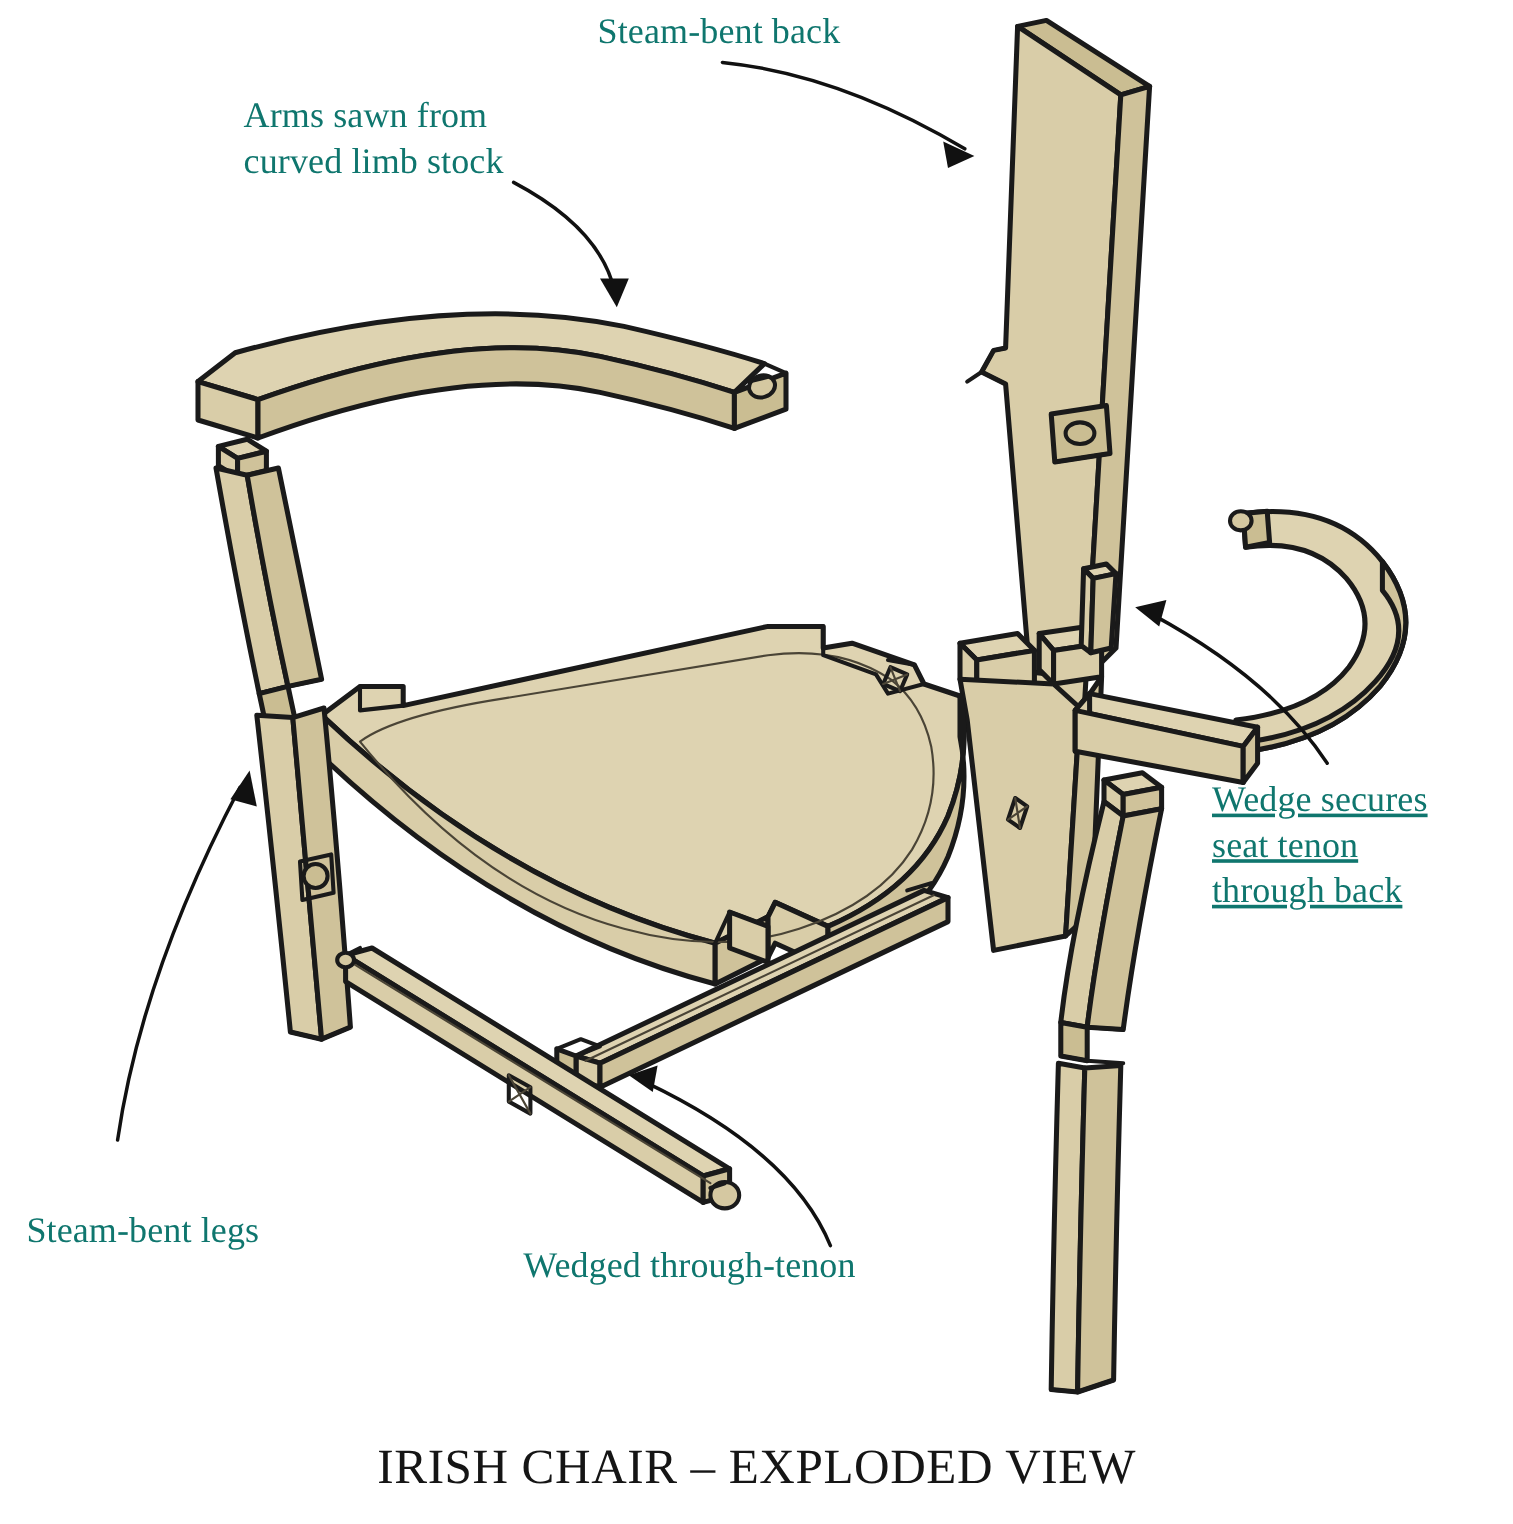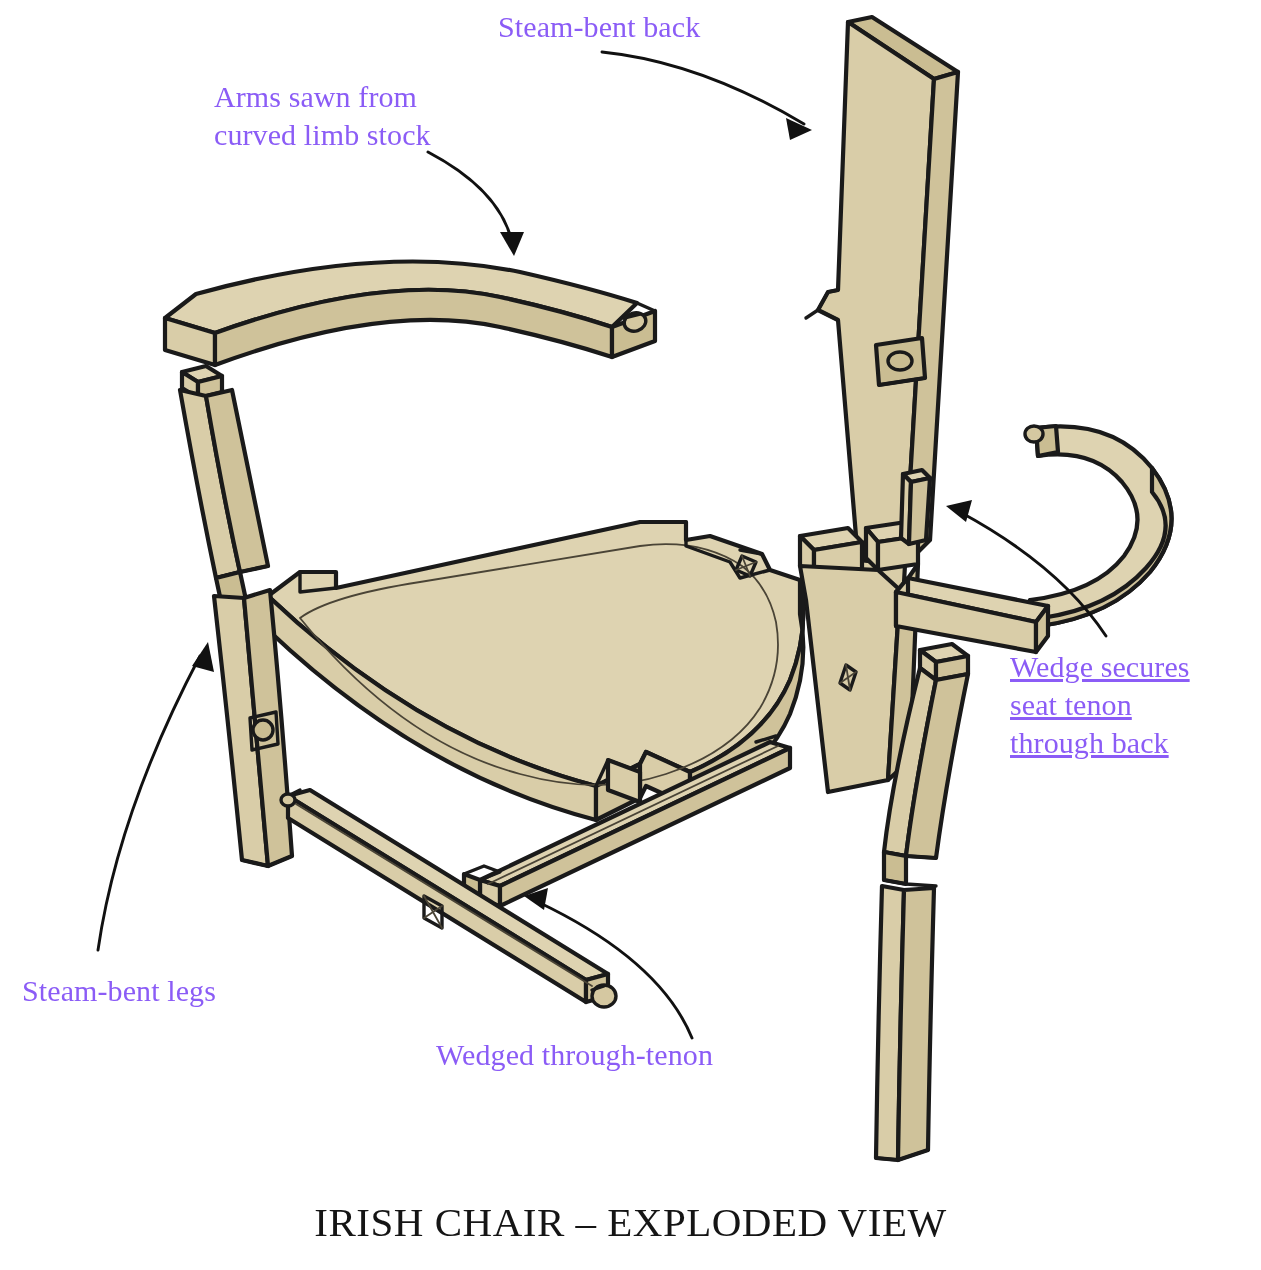--- a/index.html
+++ b/index.html
@@ -26,31 +26,31 @@
   .wood-end    { fill: #cabd92; stroke: #1a1a1a; stroke-width: 4.2; stroke-linejoin: round; stroke-linecap: round; }
   .scribe      { fill: none; stroke: #4a4436; stroke-width: 1.8; stroke-linejoin: round; stroke-linecap: round; }
   .detail-line { fill: none; stroke: #1a1a1a; stroke-width: 3.4; stroke-linejoin: round; stroke-linecap: round; }
   .hole        { fill: #cabd92; stroke: #1a1a1a; stroke-width: 3.4; stroke-linejoin: round; }
   .peg         { fill: #d5c8a1; stroke: #1a1a1a; stroke-width: 3.4; stroke-linejoin: round; }
   .leader      { fill: none; stroke: #111111; stroke-width: 2.9; stroke-linecap: round; }
   .arrowhead   { fill: #111111; stroke: none; }
 
   .label {
     position: absolute;
-    color: #8b5cf6;
+    color: #0f766e;
     font-size: 30px;
     line-height: 1.27;
     letter-spacing: 0.1px;
     white-space: pre-line;
     font-family: "Liberation Serif", "DejaVu Serif", serif;
   }
   #label-steam-bent-back   { left: 498px;  top: 8px;   }
-  #label-arms-sawn         { left: 203px;  top: 78px; margin-left: 11px;  }
+  #label-arms-sawn         { left: 203px;  top: 78px;  }
   #label-wedge-secures     { left: 1010px; top: 648px; text-decoration: underline; }
-  #label-steam-bent-legs   { left: 22px;   top: 972px; }
+  #label-steam-bent-legs   { left: 22px;   top: 1007px; }
   #label-wedged-tenon      { left: 436px;  top: 1036px;}
 
   #figure-title {
     position: absolute;
     left: 0;
     right: 0;
     top: 1198px;
     text-align: center;
     color: #151515;
     font-size: 41px;

